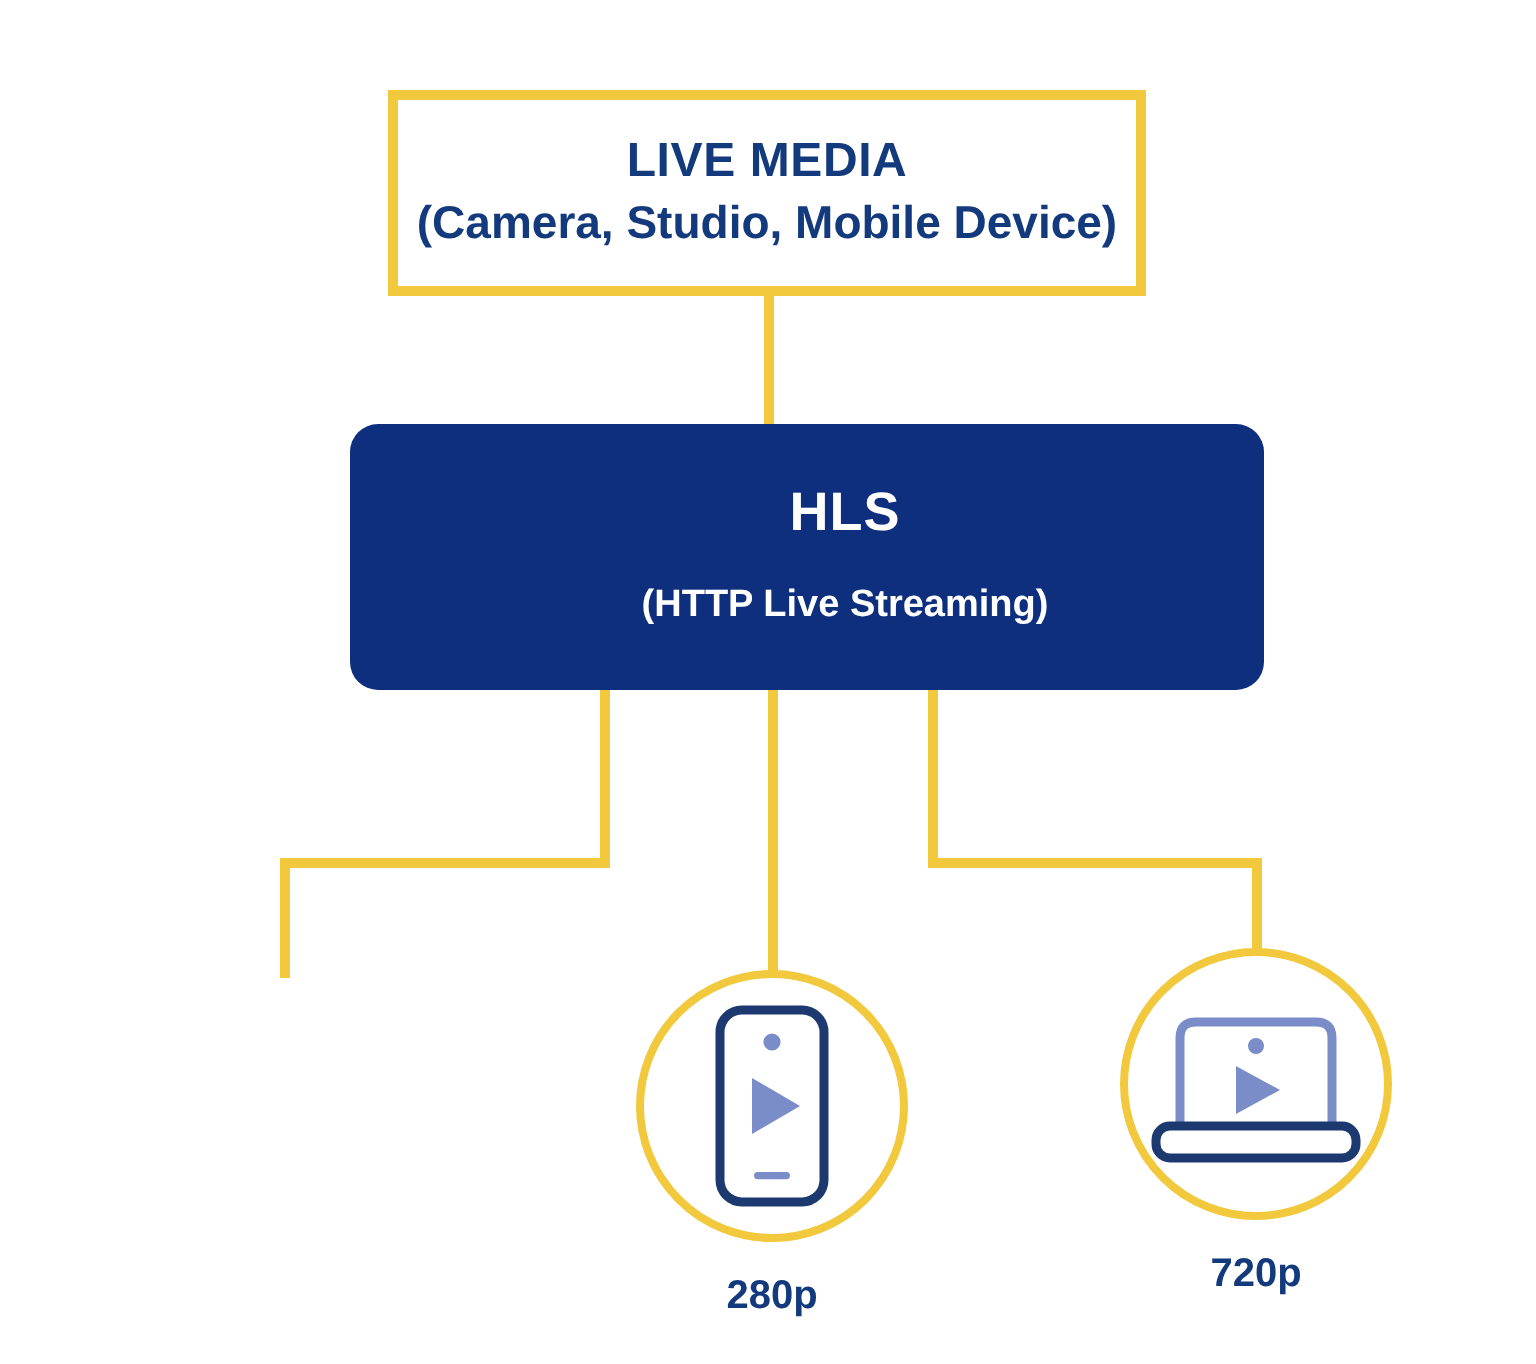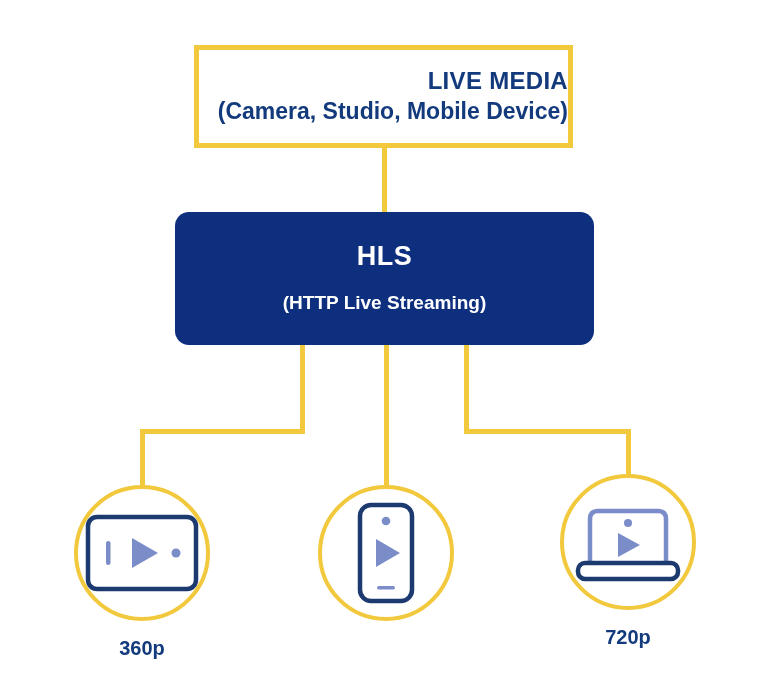--- a/index.html
+++ b/index.html
@@ -24,21 +24,21 @@
     position: absolute;
     left: 194px;
     top: 45px;
     width: 379px;
     height: 103px;
     box-sizing: border-box;
     border: 5px solid #F2C83C;
     background: #ffffff;
     display: flex;
     flex-direction: column;
-    align-items: flex-end;
+    align-items: center;
     justify-content: center;
   }
   .source-title {
     color: #133A7C;
     font-size: 24px;
     font-weight: bold;
     letter-spacing: 0.3px;
     line-height: 1.12;
   }
   .source-sub {
@@ -55,20 +55,21 @@
     left: 175px;
     top: 212px;
     width: 419px;
     height: 133px;
     background: #0E2F7E;
     border-radius: 14px;
     display: flex;
     flex-direction: column;
     align-items: center;
     justify-content: center;
+    padding-left: 38px;
   }
   .hls-title {
     color: #ffffff;
     font-size: 27px;
     font-weight: bold;
     letter-spacing: 0.5px;
     line-height: 1.1;
   }
   .hls-sub {
     color: #ffffff;
@@ -146,43 +147,32 @@
   <div class="conn" style="left:300px; top:345px; width:5px; height:89px;"></div>
   <div class="conn" style="left:140px; top:429px; width:165px; height:5px;"></div>
   <div class="conn" style="left:140px; top:429px; width:5px; height:60px;"></div>
 
   <div class="conn" style="left:384px; top:345px; width:5px; height:144px;"></div>
 
   <div class="conn" style="left:464px; top:345px; width:5px; height:89px;"></div>
   <div class="conn" style="left:464px; top:429px; width:167px; height:5px;"></div>
   <div class="conn" style="left:626px; top:429px; width:5px; height:60px;"></div>
 
-  <div class="device-node" id="node-360">
-    <div class="device-circle"></div>
-    <div class="device-icon">
-      <svg width="116" height="80" viewBox="0 0 116 80" xmlns="http://www.w3.org/2000/svg">
-        <rect x="4" y="4" width="108" height="72" rx="9" ry="9" fill="#ffffff" stroke="#1C3A70" stroke-width="4.5"></rect>
-        <rect x="22" y="28" width="4.5" height="24" rx="2.2" fill="#7B8DC9"></rect>
-        <path d="M 48 25 L 74 40 L 48 55 Z" fill="#7B8DC9"></path>
-        <circle cx="92" cy="40" r="4.5" fill="#7B8DC9"></circle>
-      </svg>
-    </div>
-    <div class="device-label">360p</div>
-  </div>
 
   <div class="device-node" id="node-280">
     <div class="device-circle"></div>
     <div class="device-icon">
       <svg width="60" height="104" viewBox="0 0 60 104" xmlns="http://www.w3.org/2000/svg">
         <rect x="4" y="4" width="52" height="96" rx="11" ry="11" fill="#ffffff" stroke="#1C3A70" stroke-width="4.5"></rect>
         <circle cx="30" cy="20" r="4.3" fill="#7B8DC9"></circle>
         <path d="M 20 38 L 44 52 L 20 66 Z" fill="#7B8DC9"></path>
         <rect x="21" y="85" width="18" height="3.6" rx="1.8" fill="#7B8DC9"></rect>
       </svg>
     </div>
+    <div class="device-label">280p</div>
   </div>
 
   <div class="device-node" id="node-720">
     <div class="device-circle"></div>
     <div class="device-icon">
       <svg width="112" height="90" viewBox="0 0 112 90" xmlns="http://www.w3.org/2000/svg">
         <path d="M 18 66 L 18 22 Q 18 14 26 14 L 86 14 Q 94 14 94 22 L 94 66" fill="none" stroke="#7B8DC9" stroke-width="4.5" stroke-linecap="round"></path>
         <circle cx="56" cy="26" r="4" fill="#7B8DC9"></circle>
         <path d="M 46 36 L 68 48 L 46 60 Z" fill="#7B8DC9"></path>
         <rect x="6" y="66" width="100" height="16" rx="7" ry="7" fill="#ffffff" stroke="#1C3A70" stroke-width="4.5"></rect>

